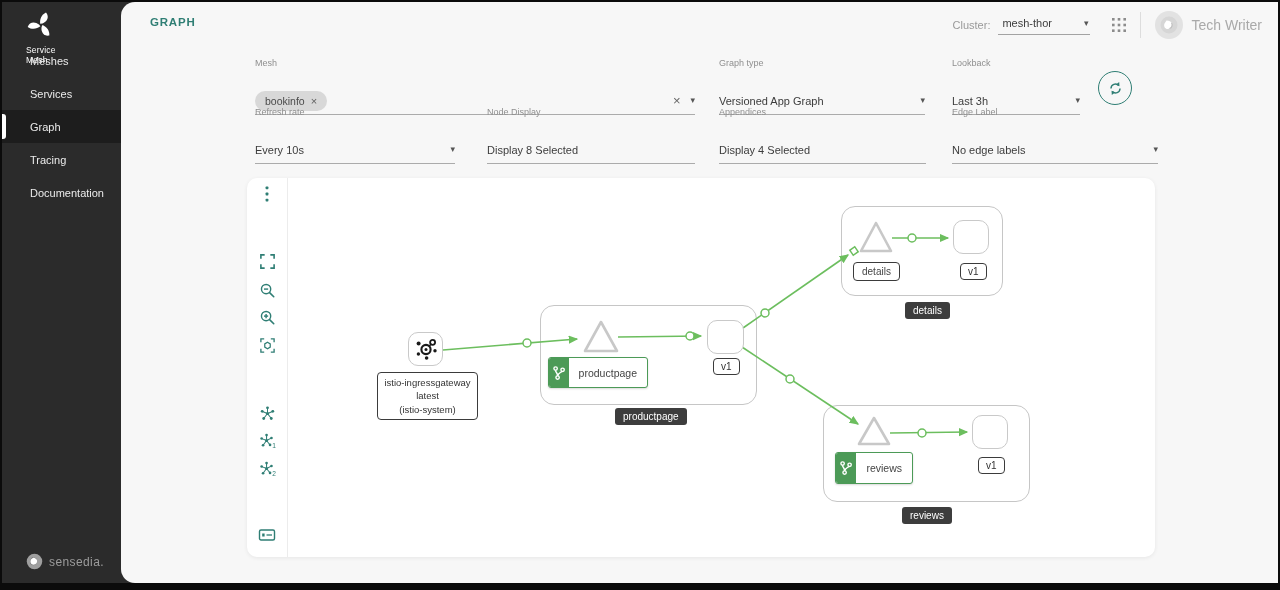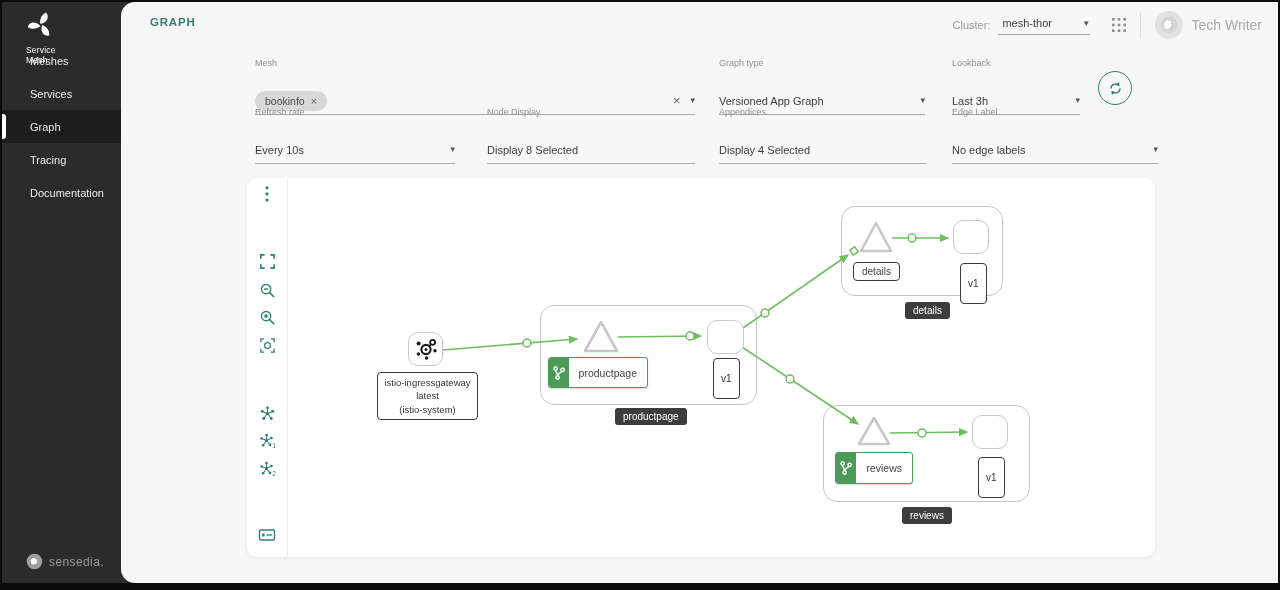--- a/index.html
+++ b/index.html
@@ -61,21 +61,21 @@
           justify-content:center; cursor:pointer; }
 
   .graph { position:absolute; inset:0; }
   .group { position:absolute; border:1px solid #c6c6c6; border-radius:14px; background:#fff; }
   .edges { position:absolute; inset:0; pointer-events:none; }
   .shape { position:absolute; }
   .sq-node { position:absolute; background:#fff; border:1.5px solid #c9c9c9; border-radius:10px; }
   .gw-label { position:absolute; background:#fff; border:1.5px solid #3b3b3b; border-radius:4px;
               font-size:9.5px; line-height:1.4; color:#333; text-align:center; padding:3px 4px; }
   .vlabel { position:absolute; background:#fff; border:1.5px solid #3b3b3b; border-radius:4px;
-            font-size:10px; color:#333; padding:14px 7px; }
+            font-size:10px; color:#333; padding:2px 7px; }
   .nlabel { position:absolute; background:#fff; border:1.5px solid #3b3b3b; border-radius:4px;
             font-size:10px; color:#444; padding:3px 8px; }
   .tooltip { position:absolute; background:#3d3d3d; color:#fff; font-size:10px; border-radius:3px;
              padding:3px 8px; }
   .badge { position:absolute; display:flex; border:1px solid #4C9A57; border-radius:3px;
            overflow:hidden; background:#fff; box-shadow:0 1px 2px rgba(0,0,0,.15); }
   .badge .bicon { width:31px; background:#4C9A57; display:flex; align-items:center; justify-content:center; }
   .badge .btext { flex:1; display:flex; align-items:center; justify-content:center;
                   font-size:10.5px; color:#444; padding:0 10px; }
 </style>

